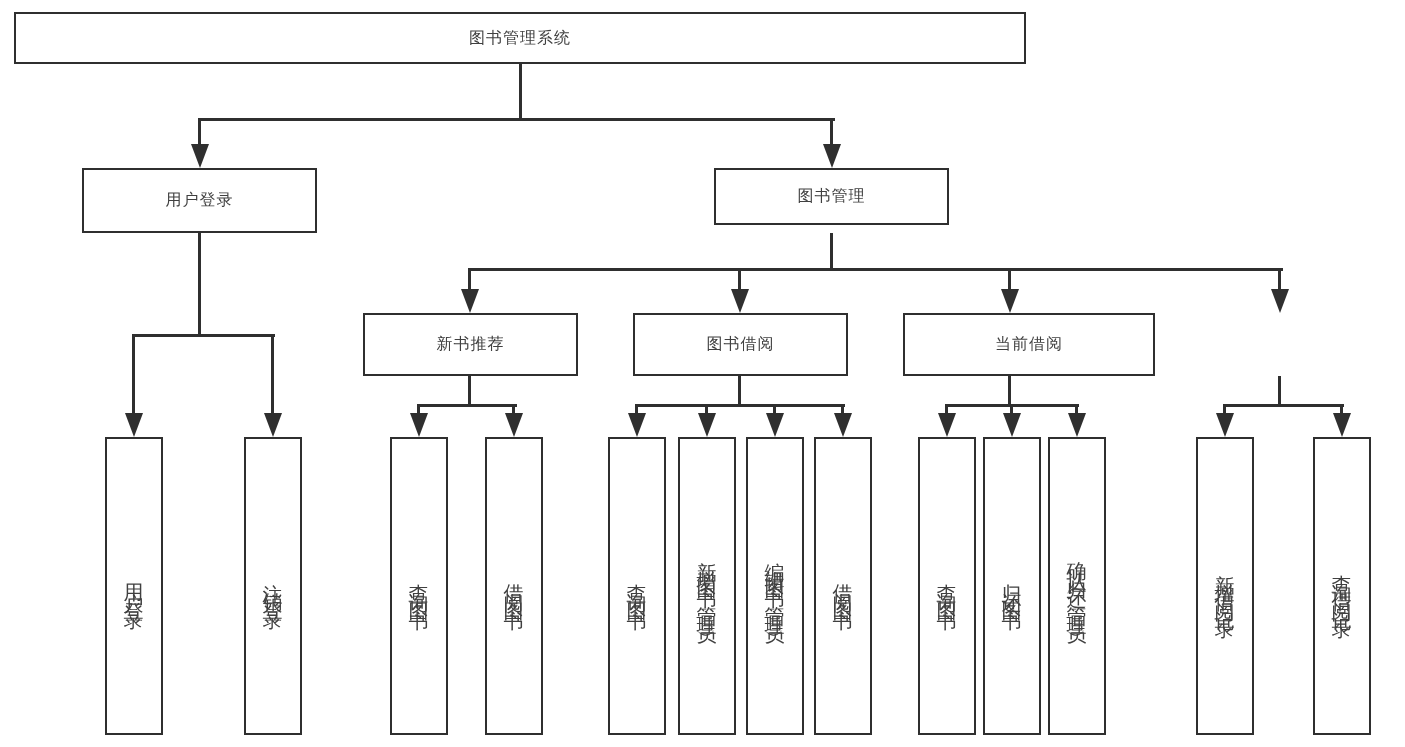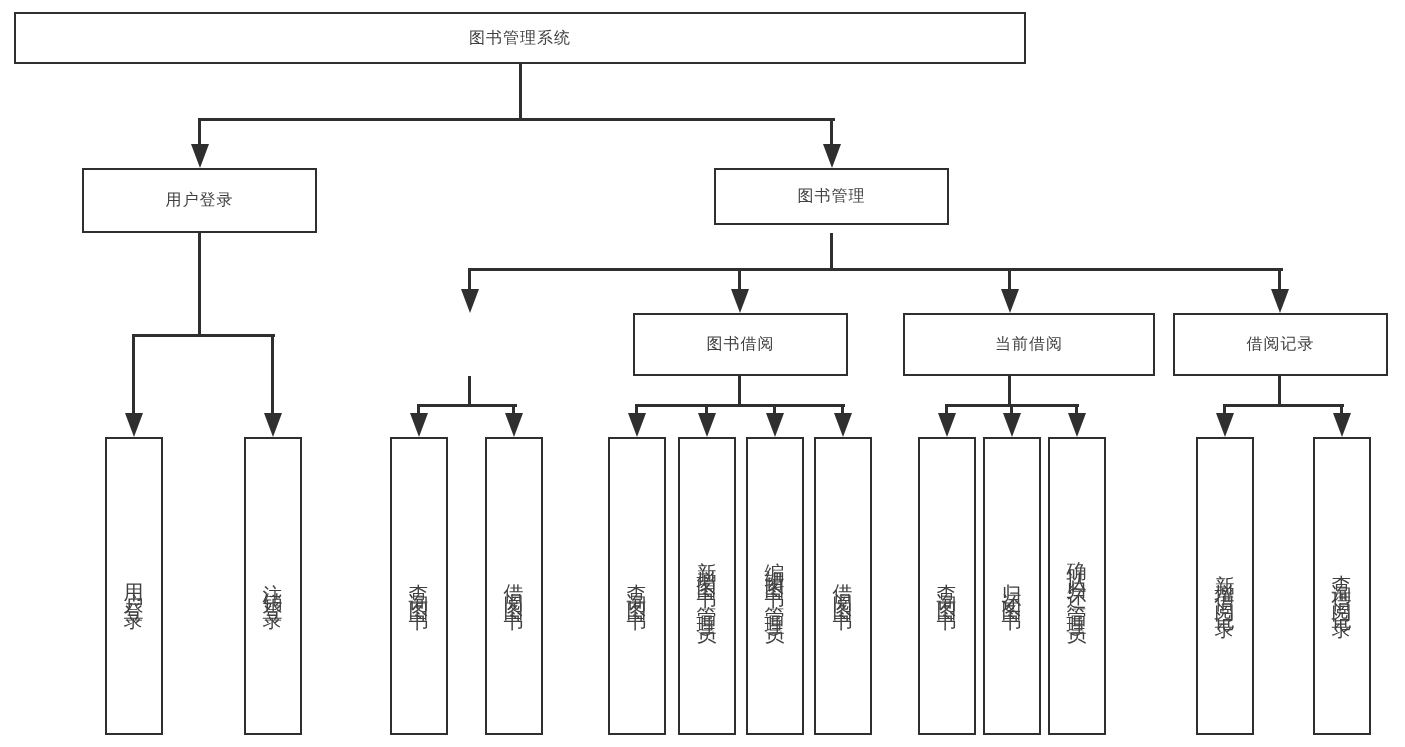--- a/index.html
+++ b/index.html
@@ -81,23 +81,23 @@
   <div class="line" style="left:468px;top:268px;width:815px;height:3px"></div>
   <div class="line" style="left:468px;top:268px;width:3px;height:23px"></div>
   <div class="arrow" style="left:461px;top:289px"></div>
   <div class="line" style="left:738px;top:268px;width:3px;height:23px"></div>
   <div class="arrow" style="left:731px;top:289px"></div>
   <div class="line" style="left:1008px;top:268px;width:3px;height:23px"></div>
   <div class="arrow" style="left:1001px;top:289px"></div>
   <div class="line" style="left:1278px;top:268px;width:3px;height:23px"></div>
   <div class="arrow" style="left:1271px;top:289px"></div>
 
+  <div class="node h" style="left:363px;top:313px;width:215px;height:63px">新书推荐</div>
   <div class="node h" style="left:633px;top:313px;width:215px;height:63px">图书借阅</div>
   <div class="node h" style="left:903px;top:313px;width:252px;height:63px">当前借阅</div>
-  <div class="node h" style="left:1173px;top:313px;width:215px;height:63px">借阅记录</div>
 
   <div class="line" style="left:468px;top:376px;width:3px;height:30px"></div>
   <div class="line" style="left:417px;top:404px;width:100px;height:3px"></div>
   <div class="line" style="left:417px;top:404px;width:3px;height:11px"></div>
   <div class="arrow" style="left:410px;top:413px"></div>
   <div class="line" style="left:512px;top:404px;width:3px;height:11px"></div>
   <div class="arrow" style="left:505px;top:413px"></div>
 
   <div class="line" style="left:738px;top:376px;width:3px;height:30px"></div>
   <div class="line" style="left:635px;top:404px;width:210px;height:3px"></div>

